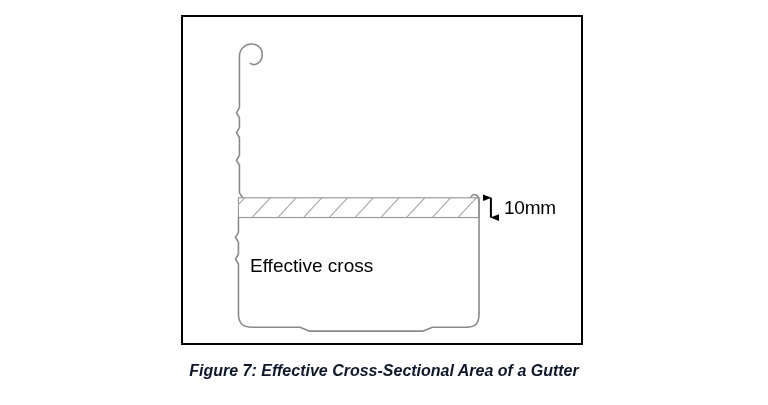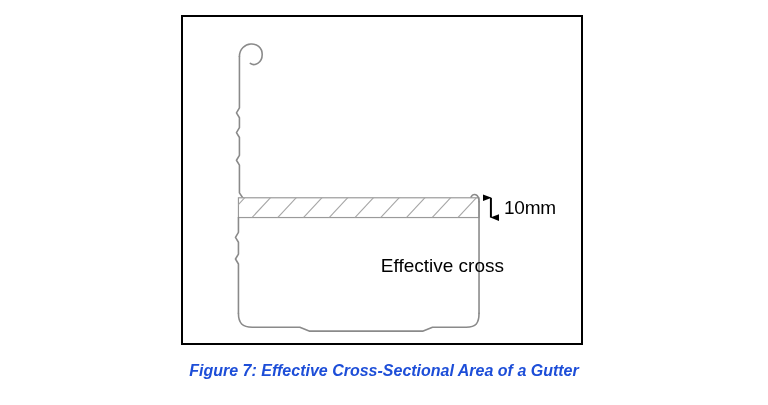--- a/index.html
+++ b/index.html
@@ -47,45 +47,45 @@
     line-height: 20px;
     letter-spacing: -0.2px;
     color: #000000;
     white-space: nowrap;
     text-align: center;
   }
 
   
   #area-annotation {
     position: absolute;
-    left: 264px;
+    left: 250px;
     top: 252px;
     width: 240px;
-    text-align: right;
+    text-align: left;
     font-size: 19px;
     line-height: 27px;
     color: #000000;
   }
   #area-annotation .sub {
     font-size: 12px;
     vertical-align: sub;
     line-height: 0;
   }
 
   
   #figure-caption {
     position: absolute;
     left: 0;
     top: 362px;
     width: 768px;
     text-align: center;
     font-style: italic;
     font-weight: bold;
     font-size: 16px;
-    color: #1d4ed8;
+    color: #0f172a;
     white-space: nowrap;
   }
 </style>
 </head>
 <body>
 
 <div id="figure-frame">
 
   <svg id="gutter-drawing" viewBox="0 0 402 330" preserveAspectRatio="none">
 

